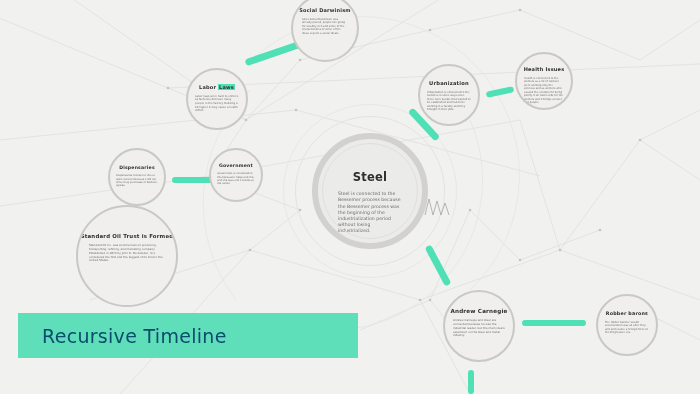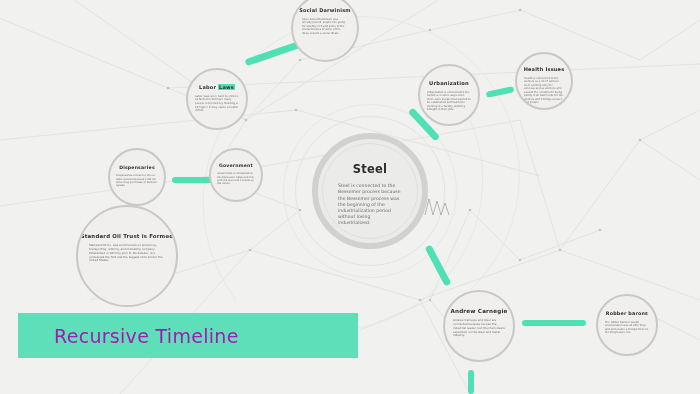--- a/index.html
+++ b/index.html
@@ -39,21 +39,21 @@
 
   
   #node-steel{
     left:312px;top:133px;width:116px;height:116px;
     background:#ebebea;border:6px solid #d2d1d0;
   }
   #node-steel .inner-ring{
     position:absolute;inset:4px;border-radius:50%;
     border:1px solid #dededd;pointer-events:none;
   }
-  #node-steel .title{font-size:11.5px;margin-top:24px;}
+  #node-steel .title{font-size:11.5px;margin-top:32px;}
   #node-steel .body{font-size:4.6px;margin-top:7px;width:64px;}
 
   #node-steel-halo{
     position:absolute;left:295px;top:116px;width:150px;height:150px;
     border-radius:50%;border:1px solid #e4e3e2;box-sizing:border-box;
   }
   #node-steel-halo2{
     position:absolute;left:283px;top:104px;width:174px;height:174px;
     border-radius:50%;border:1px solid #e8e7e6;box-sizing:border-box;
   }
@@ -105,22 +105,22 @@
   #bar-carnegie{left:522px;top:320px;width:64px;height:6px;}
   #bar-carnegie-dn{left:468px;top:370px;width:6px;height:24px;border-radius:3px;}
 
   
   #title-banner{
     position:absolute;left:18px;top:313px;width:340px;height:45px;
     background:#5fdfb9;
     display:flex;align-items:center;
   }
   #title-banner .t{
-    font-size:19px;color:#a21caf;letter-spacing:.3px;
-    margin-left:36px;font-family:"DejaVu Sans", sans-serif;
+    font-size:19px;color:#0c4a6e;letter-spacing:.3px;
+    margin-left:24px;font-family:"DejaVu Sans", sans-serif;
   }
 
   
   #squiggle{position:absolute;left:424px;top:196px;width:28px;height:20px;}
 </style>
 </head>
 <body>
 
 <div id="canvas">
 

